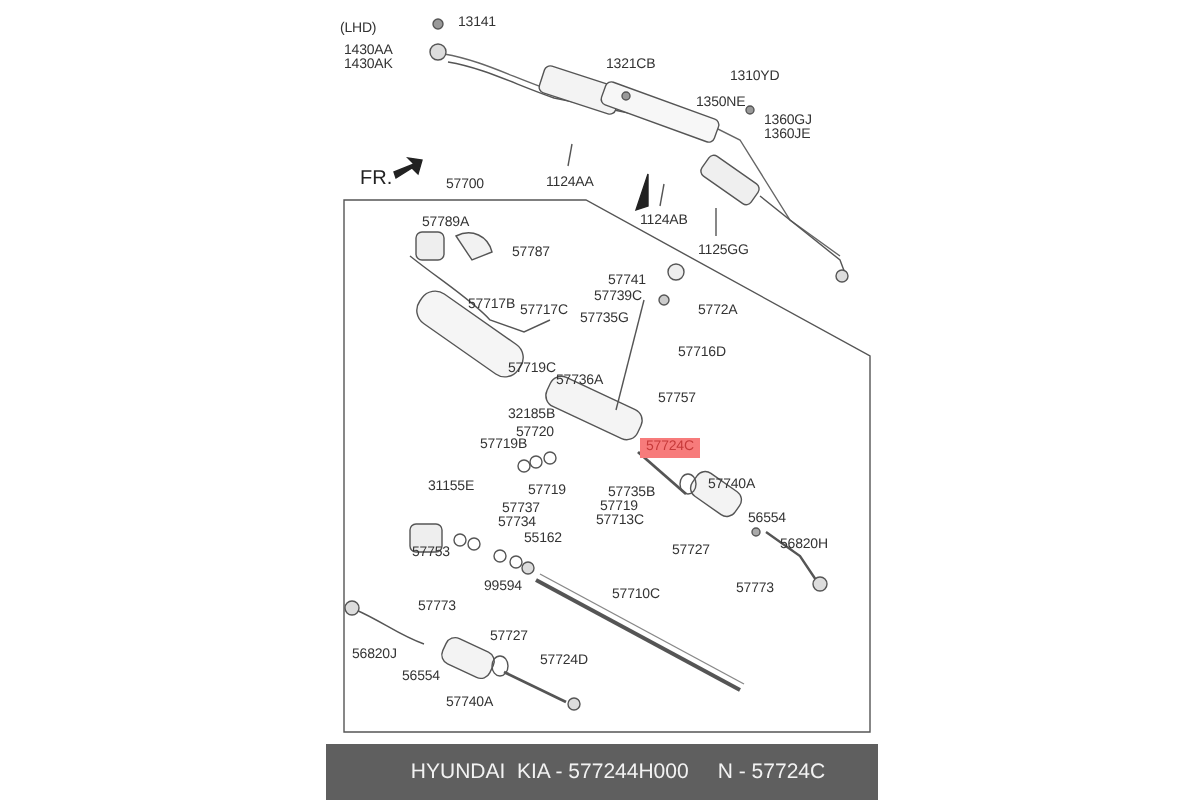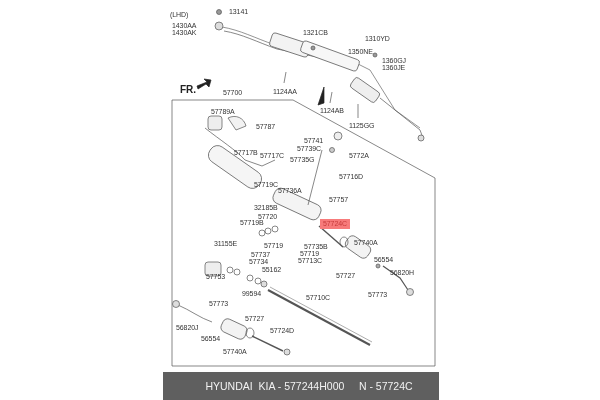--- a/index.html
+++ b/index.html
@@ -1,20 +1,20 @@
 <!DOCTYPE html>
 <html><head>
 <meta charset="utf-8">
 <style>
   html,body{margin:0;padding:0;background:#fff;}
   body{width:600px;height:400px;position:relative;overflow:hidden;font-family:"Liberation Sans",sans-serif;}
   #diagram{position:absolute;left:0;top:0;width:600px;height:400px;}
   .lbl{position:absolute;font-size:7px;color:#333;white-space:nowrap;line-height:8px;letter-spacing:-0.1px;}
   .lbl.hl{background:#f77b7b;color:#c63a3a;padding:1px 3px;}
-  .fr{position:absolute;font-size:10px;color:#222;font-weight:bold;}
+  .fr{position:absolute;font-size:10px;color:#222;font-weight:normal;}
   #footer{position:absolute;left:163px;top:372px;width:276px;height:28px;background:#5f5f5f;color:#f2f2f2;font-size:10.5px;display:flex;align-items:center;justify-content:center;}
   #footer span{white-space:pre;margin-left:16px;}
 </style>
 </head>
 <body>
 
 <div id="diagram">
   <svg width="600" height="400" viewBox="0 0 600 400" style="position:absolute;left:0;top:0">
     <g fill="none" stroke="#555" stroke-width="0.7">
 

